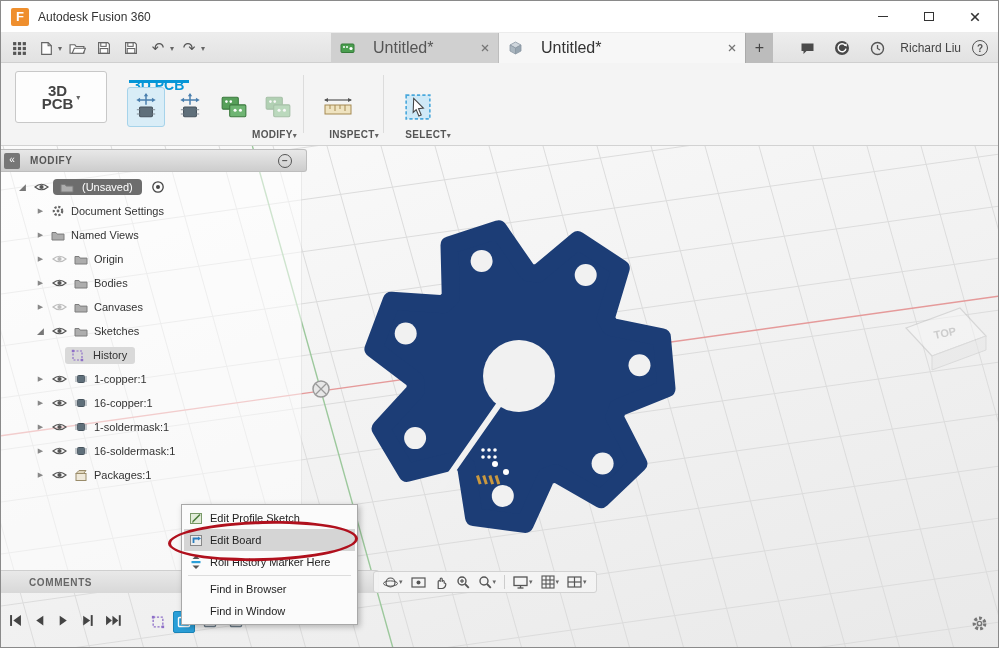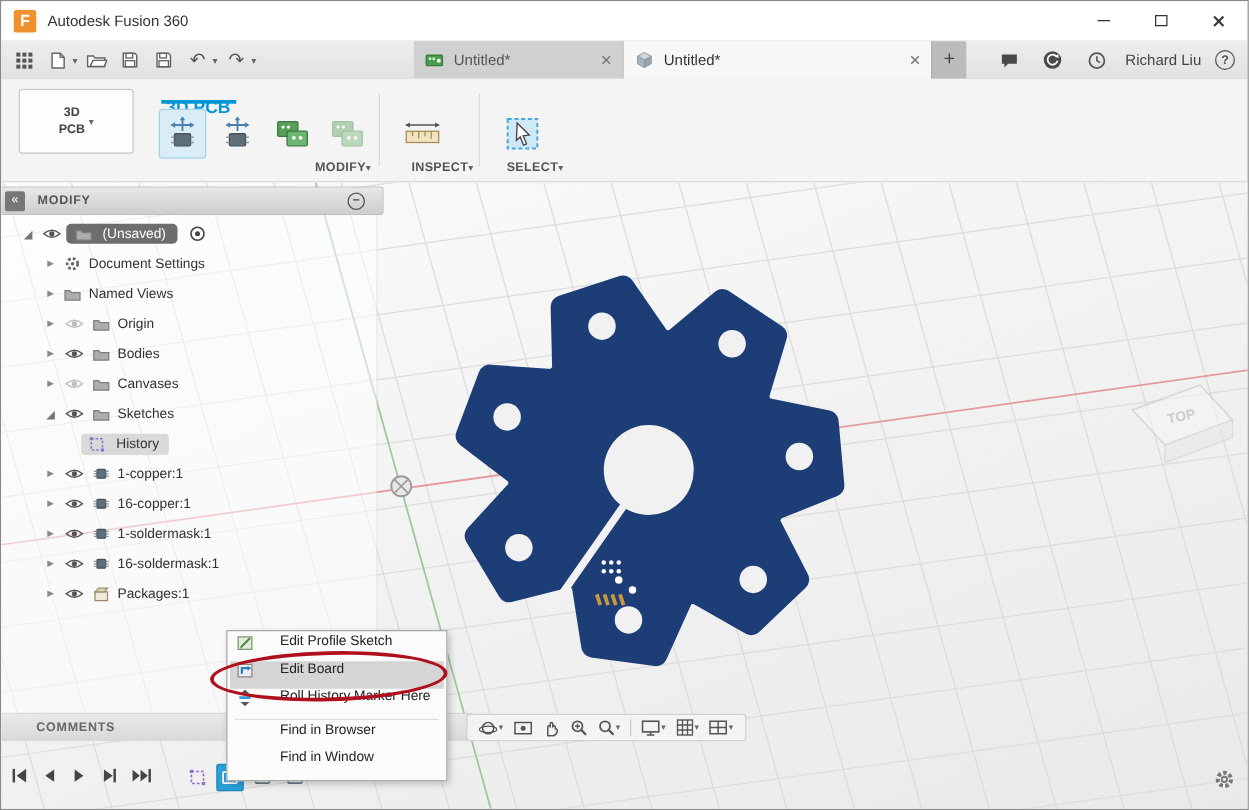--- a/index.html
+++ b/index.html
@@ -13,33 +13,33 @@
   .wctrls { margin-left:auto; display:flex; height:100%; }
   .wbtn { width:46px; height:100%; display:flex; align-items:center; justify-content:center; color:#333; }
 
   
   .toolbar { position:absolute; top:32px; left:0; right:0; height:30px; background:linear-gradient(#ededed,#e2e2e2); border-bottom:1px solid #cfcfcf; }
   .tgroup { position:absolute; top:0; height:30px; display:flex; align-items:center; gap:3px; color:#555; }
   .tico { width:24px; height:24px; display:flex; align-items:center; justify-content:center; }
   .tcaret { font-size:8px; color:#666; margin-left:-3px; }
   .uglyph { font-size:15px; color:#555; }
   .doctabs { position:absolute; left:330px; top:0; height:30px; display:flex; }
-  .dtab { display:flex; align-items:center; gap:8px; padding:0 9px; font-size:12px; }
+  .dtab { display:flex; align-items:center; gap:18px; padding:0 9px; font-size:16px; }
   .dtab.inactive { background:#d0d0d0; color:#555; width:168px; border-right:1px solid #bdbdbd; }
   .dtab.active { background:#f7f7f7; color:#333; width:246px; }
   .dtab .tlabel { flex:1; }
   .newtab { width:28px; background:#bcbcbc; color:#444; display:flex; align-items:center; justify-content:center; font-size:16px; border-left:1px solid #aaa; }
   .tright { position:absolute; right:10px; top:0; height:30px; display:flex; align-items:center; gap:11px; }
   .uname { font-size:12px; color:#444; }
   .helpc { width:16px; height:16px; border-radius:50%; border:1.5px solid #555; color:#555; font-size:10px; font-weight:bold; display:flex; align-items:center; justify-content:center; }
 
   
   .ribbon { position:absolute; top:62px; left:0; right:0; height:83px; background:#f4f4f4; border-bottom:1px solid #d2d2d2; }
   .wsbtn { position:absolute; left:14px; top:8px; width:92px; height:52px; background:#fdfdfd; border:1px solid #c8c8c8; border-radius:3px; display:flex; align-items:center; justify-content:center; gap:6px; }
-  .wstxt { display:flex; flex-direction:column; align-items:center; font-size:10px; font-weight:bold; color:#444; line-height:13px; }
+  .wstxt { display:flex; flex-direction:column; align-items:center; font-size:15px; font-weight:bold; color:#444; line-height:13px; }
   .rtab { position:absolute; left:132px; top:14px; font-size:14px; font-weight:bold; color:#0696d7; }
   .rtabline { position:absolute; left:128px; top:17px; width:60px; height:3px; background:#0696d7; }
   .ricons { position:absolute; top:24px; display:flex; gap:6px; }
   .rbtn { width:38px; height:40px; display:flex; align-items:center; justify-content:center; border-radius:3px; }
   .rbtn.sel { background:#d9edf7; border:1px solid #a6d3ea; }
   .rbtn.dis { opacity:.42; }
   .rlabel { position:absolute; top:66px; font-size:10px; font-weight:bold; color:#555; letter-spacing:.3px; text-align:right; }
   .vsep { position:absolute; top:12px; width:1px; height:58px; background:#dcdcdc; }
 
   
@@ -80,21 +80,21 @@
   
   .playbar { position:absolute; left:8px; top:613px; display:flex; gap:11px; align-items:center; color:#444; z-index:4; }
   .pbtn { display:flex; }
   .timeline { position:absolute; left:146px; top:610px; display:flex; gap:4px; align-items:center; z-index:4; }
   .fbox { width:22px; height:22px; display:flex; align-items:center; justify-content:center; border-radius:2px; color:#6a7a86; }
   .fbox.sel { background:#2a9fd8; border:1px solid #1b85b8; color:#fff; }
   .settings-gear { position:absolute; right:10px; top:614px; color:#777; z-index:4; display:flex; }
 
   
   .cmenu { position:absolute; left:180px; top:503px; width:177px; background:#fbfbfb; border:1px solid #a8a8a8; box-shadow:2px 2px 6px rgba(0,0,0,.25); padding:2px; z-index:30; }
-  .mitem { height:22px; display:flex; gap:20px; font-size:11px; color:#222; padding:0 6px 0 4px; }
+  .mitem { height:22px; display:flex; align-items:center; gap:6px; font-size:11px; color:#222; padding:0 6px 0 4px; }
   .mitem.hl { background:#d5d5d5; }
   .mico { width:16px; display:flex; justify-content:center; }
   .msep { height:1px; background:#ddd; margin:2px 4px; }
   .ellipse { position:absolute; left:167px; top:520px; width:190px; height:40px; border:3px solid #b0101d; border-radius:50%; transform:rotate(-1.5deg); z-index:40; pointer-events:none; }
 </style>
 </head>
 <body>
 
 <svg width="0" height="0" style="position:absolute">
   <defs>

